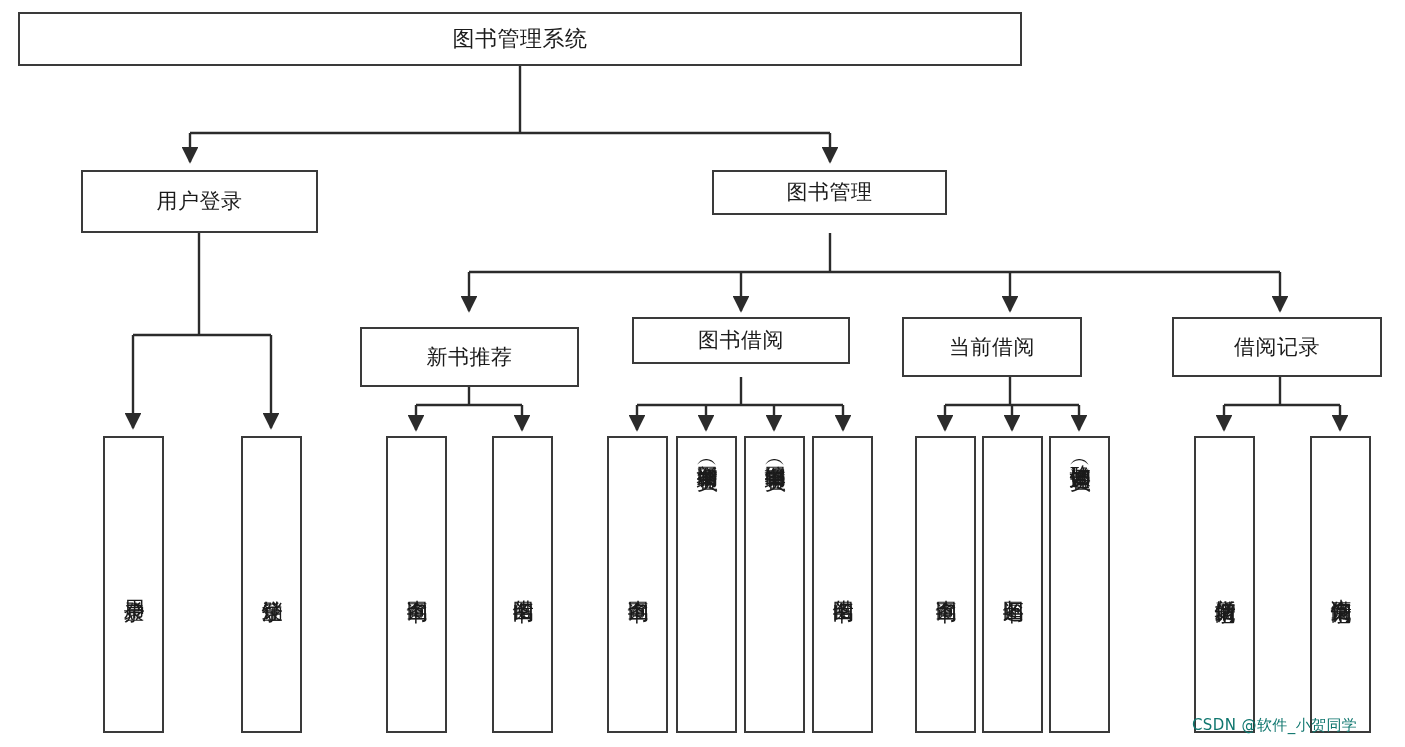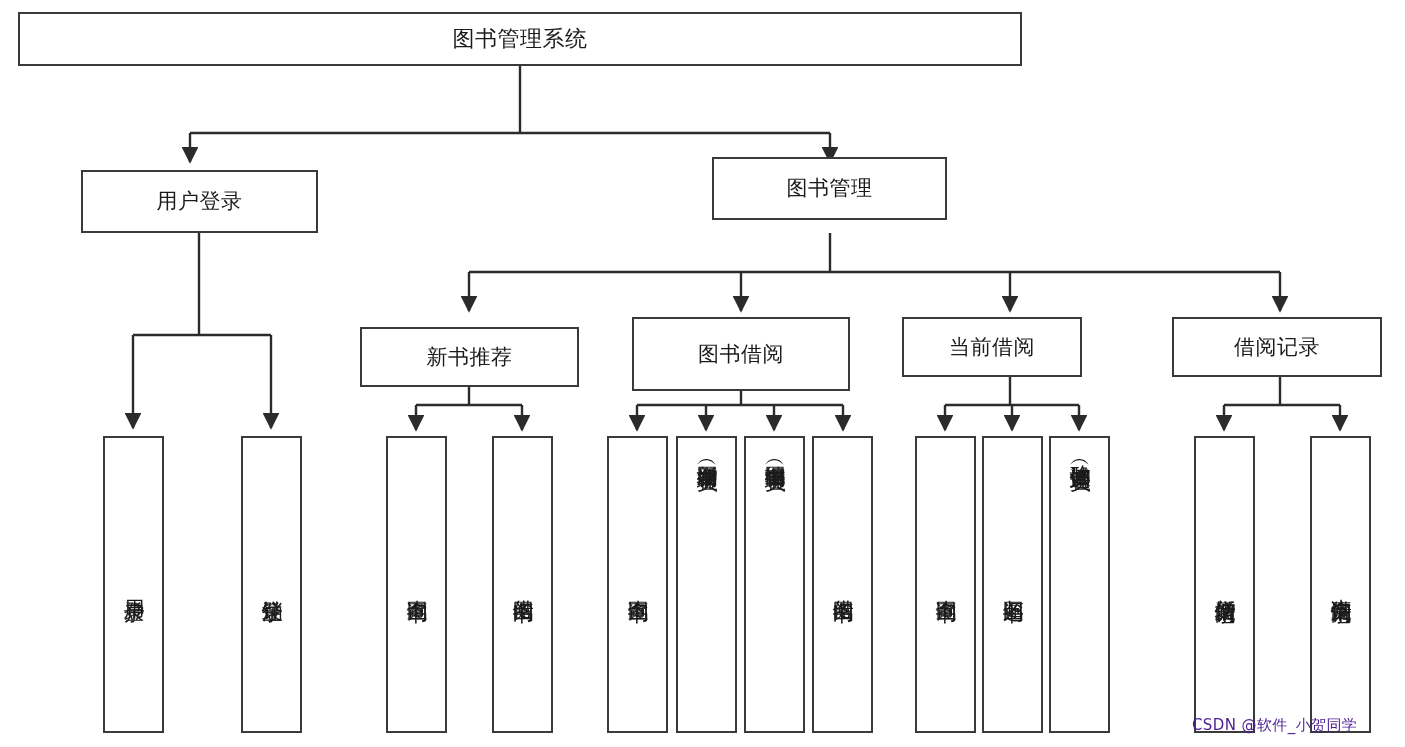--- a/index.html
+++ b/index.html
@@ -61,21 +61,21 @@
     height: auto;
     max-height: 100%;
   }
   .node.vertical.centered {
     align-items: center;
     padding-top: 0;
   }
   .watermark {
     position: absolute;
     font-size: 15px;
-    color: #4c1d95;
+    color: #0f766e;
     letter-spacing: 0.4px;
     white-space: nowrap;
     font-family: "DejaVu Sans", "Liberation Sans", sans-serif;
   }
 </style>
 </head>
 <body>
 
 <div id="canvas">
 
@@ -130,29 +130,29 @@
   </svg>
 
   <div class="node root horizontal" style="left:18px; top:12px; width:1004px; height:54px;">
     <span class="label">图书管理系统</span>
   </div>
 
   <div class="node horizontal" style="left:81px; top:170px; width:237px; height:63px;">
     <span class="label">用户登录</span>
   </div>
 
-  <div class="node horizontal" style="left:712px; top:157px; width:235px; height:63px;">
+  <div class="node horizontal" style="left:712px; top:170px; width:235px; height:45px;">
     <span class="label">图书管理</span>
   </div>
 
   <div class="node horizontal" style="left:360px; top:327px; width:219px; height:60px;">
     <span class="label">新书推荐</span>
   </div>
 
-  <div class="node horizontal" style="left:632px; top:317px; width:218px; height:74px;">
+  <div class="node horizontal" style="left:632px; top:317px; width:218px; height:47px;">
     <span class="label">图书借阅</span>
   </div>
 
   <div class="node horizontal" style="left:902px; top:317px; width:180px; height:60px;">
     <span class="label">当前借阅</span>
   </div>
 
   <div class="node horizontal" style="left:1172px; top:317px; width:210px; height:60px;">
     <span class="label">借阅记录</span>
   </div>

